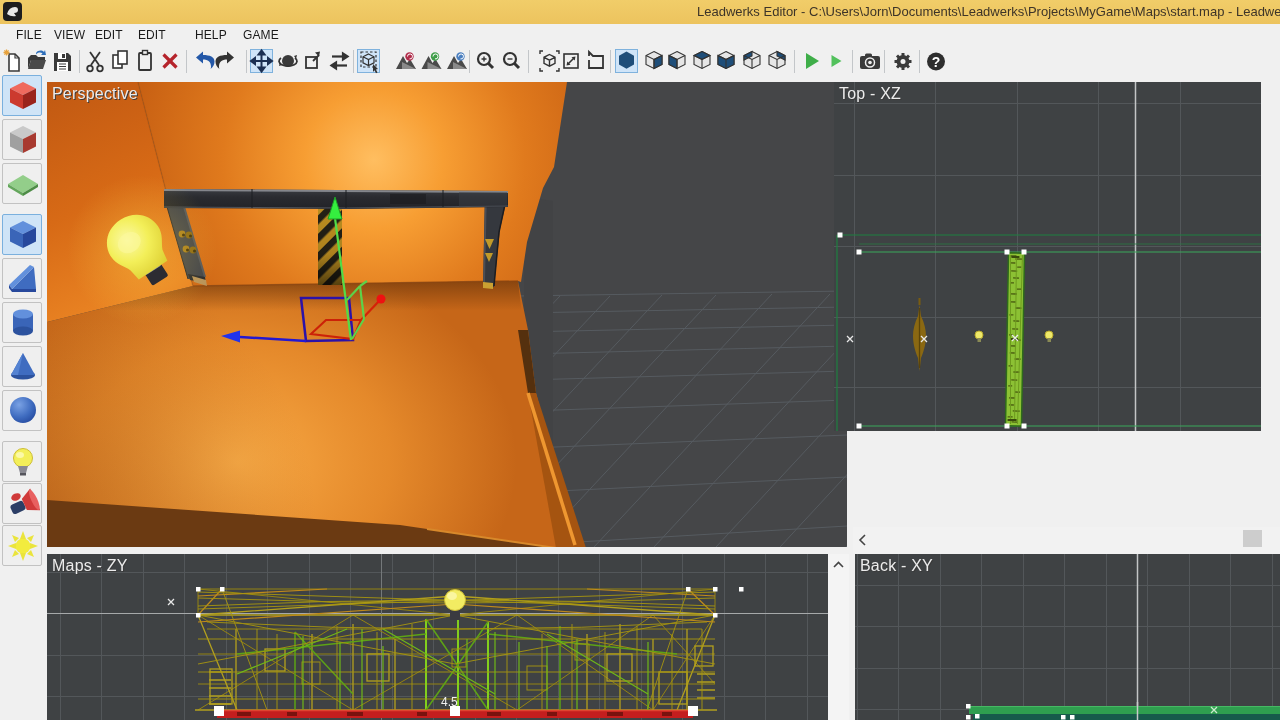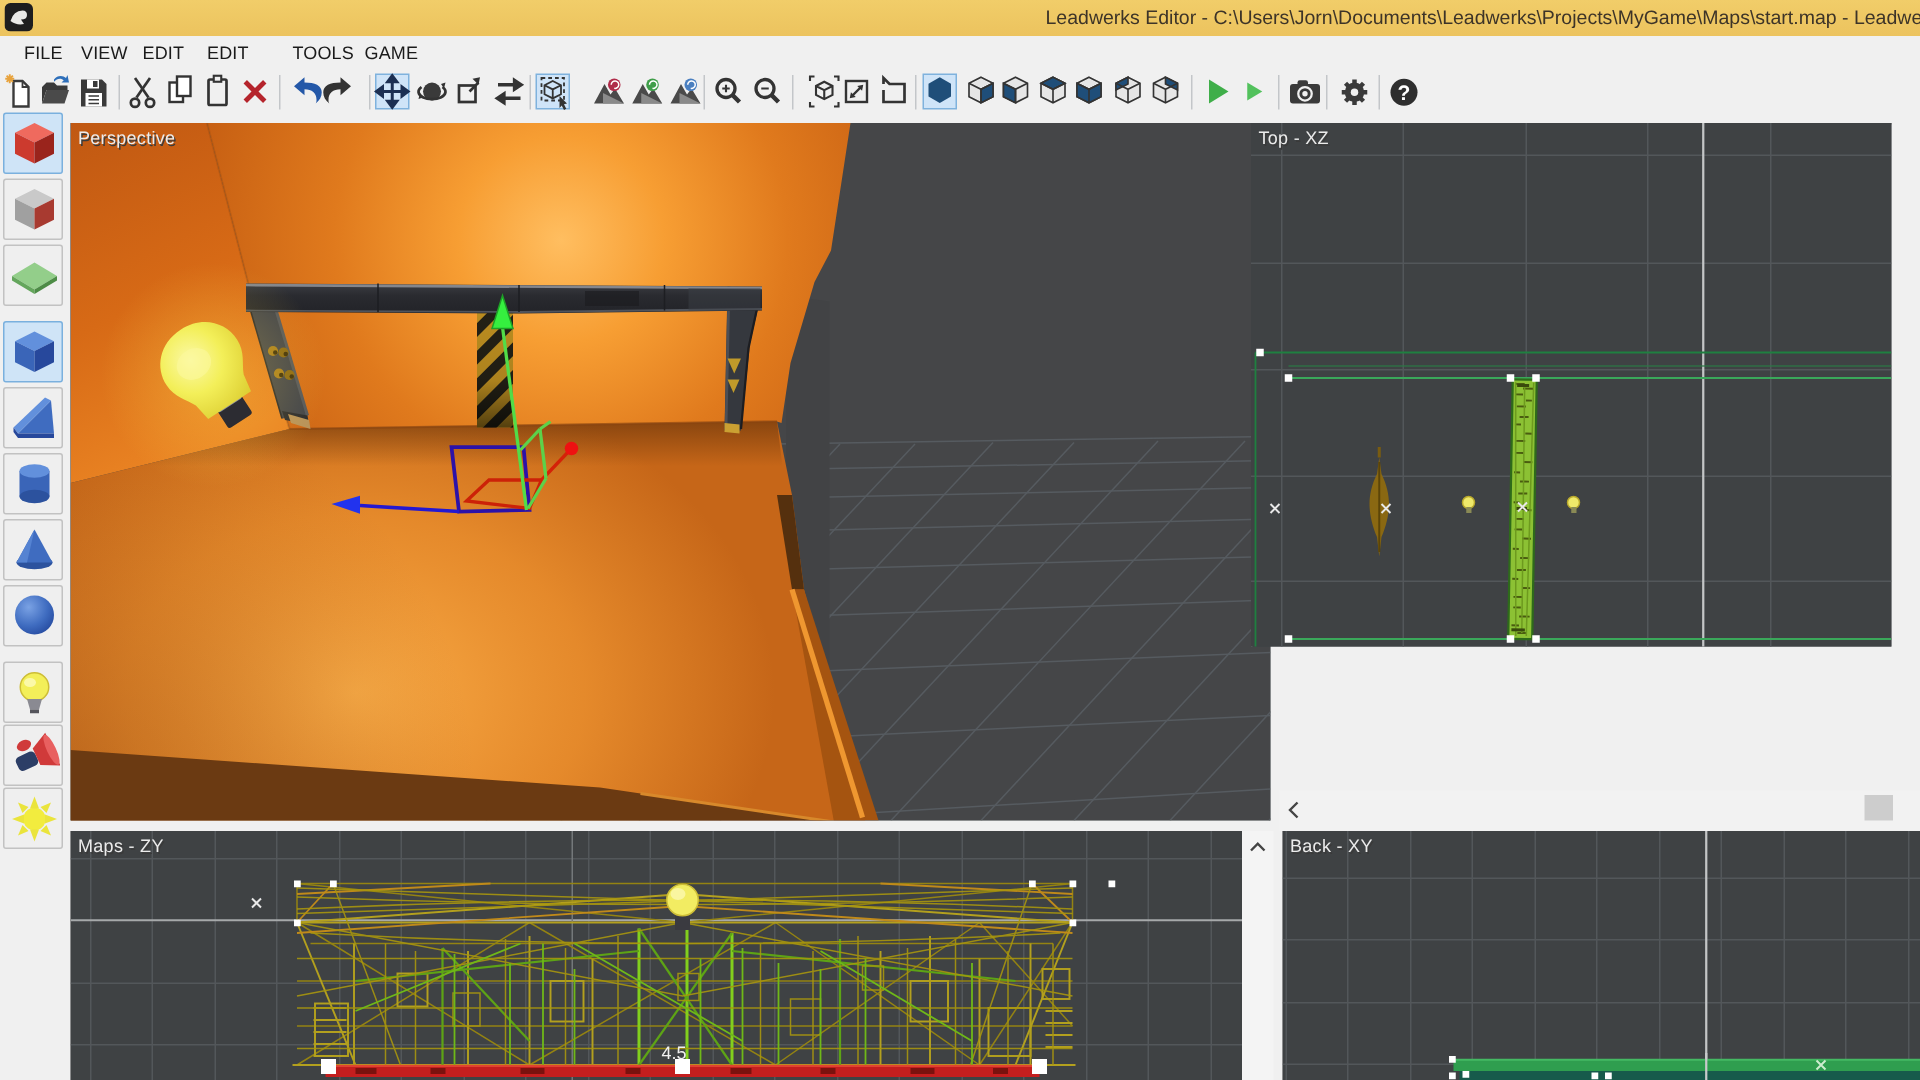--- a/index.html
+++ b/index.html
@@ -5,21 +5,21 @@
   html,body{margin:0;padding:0;}
   body{width:1280px;height:720px;overflow:hidden;position:relative;
        font-family:"Liberation Sans", sans-serif;background:#f0f0f0;}
   .abs{position:absolute;}
   #titlebar{left:0;top:0;width:1280px;height:24px;
     background:linear-gradient(#f1cd69,#ecc35e);}
   #titletext{left:697px;top:4px;font-size:13px;color:#3d3428;white-space:nowrap;}
   #menubar{left:0;top:24px;width:1280px;height:22px;background:#f0f0f0;}
   .menuitem{position:absolute;top:4px;font-size:12px;color:#1a1a1a;font-weight:400;letter-spacing:0.1px;}
   #toolbar{left:0;top:46px;width:1280px;height:31px;background:#f0f0f0;}
-  .vplabel{position:absolute;left:5px;top:3px;font-size:12px;color:#ececec;
+  .vplabel{position:absolute;left:5px;top:3px;font-size:16px;color:#ececec;
     text-shadow:1px 1px 0 #3a3a3a;letter-spacing:0.2px;}
   .vp{position:absolute;overflow:hidden;background:#3f4244;box-shadow:inset 0 1px 0 #6a6d70,inset 1px 0 0 #8a8d90,inset -1px 0 0 #8a8d90;}
   .sbtn{position:absolute;left:2px;width:40px;height:41px;background:#efefef;
     border:1px solid #c2c2c2;border-radius:2px;box-sizing:border-box;}
   .sbtn.sel{background:#cfe4f7;border-color:#7ab0de;}
   .sbtn svg{position:absolute;left:3px;top:3px;}
 </style>
 </head>
 <body>
 <div class="abs" id="titlebar">
@@ -27,21 +27,21 @@
     <rect x="0" y="0" width="19" height="19" rx="4" fill="#1d1d1f"></rect>
     <path d="M4 12 Q6 5 12 5 Q15 5 15 8 Q15 11 11 11 L13 14 Q8 15 4 12Z" fill="#e8e8e8"></path>
   </svg>
   <span class="abs" id="titletext">Leadwerks Editor - C:\Users\Jorn\Documents\Leadwerks\Projects\MyGame\Maps\start.map - Leadwerks</span>
 </div>
 <div class="abs" id="menubar">
   <span class="menuitem" style="left:16px">FILE</span>
   <span class="menuitem" style="left:54px">VIEW</span>
   <span class="menuitem" style="left:95px">EDIT</span>
   <span class="menuitem" style="left:138px">EDIT</span>
-  <span class="menuitem" style="left:195px">TOOLS</span>
+  <span class="menuitem" style="left:195px">HELP</span>
   <span class="menuitem" style="left:243px">GAME</span>
 </div>
 <div class="abs" id="toolbar">
 <svg width="1280" height="31">
 
   <g stroke="#c3c6c9" stroke-width="1">
     <path d="M79.5 4 V27"></path>
         <path d="M186.5 4 V27"></path>
         <path d="M246.5 4 V27"></path>
     <path d="M353.5 4 V27"></path>

